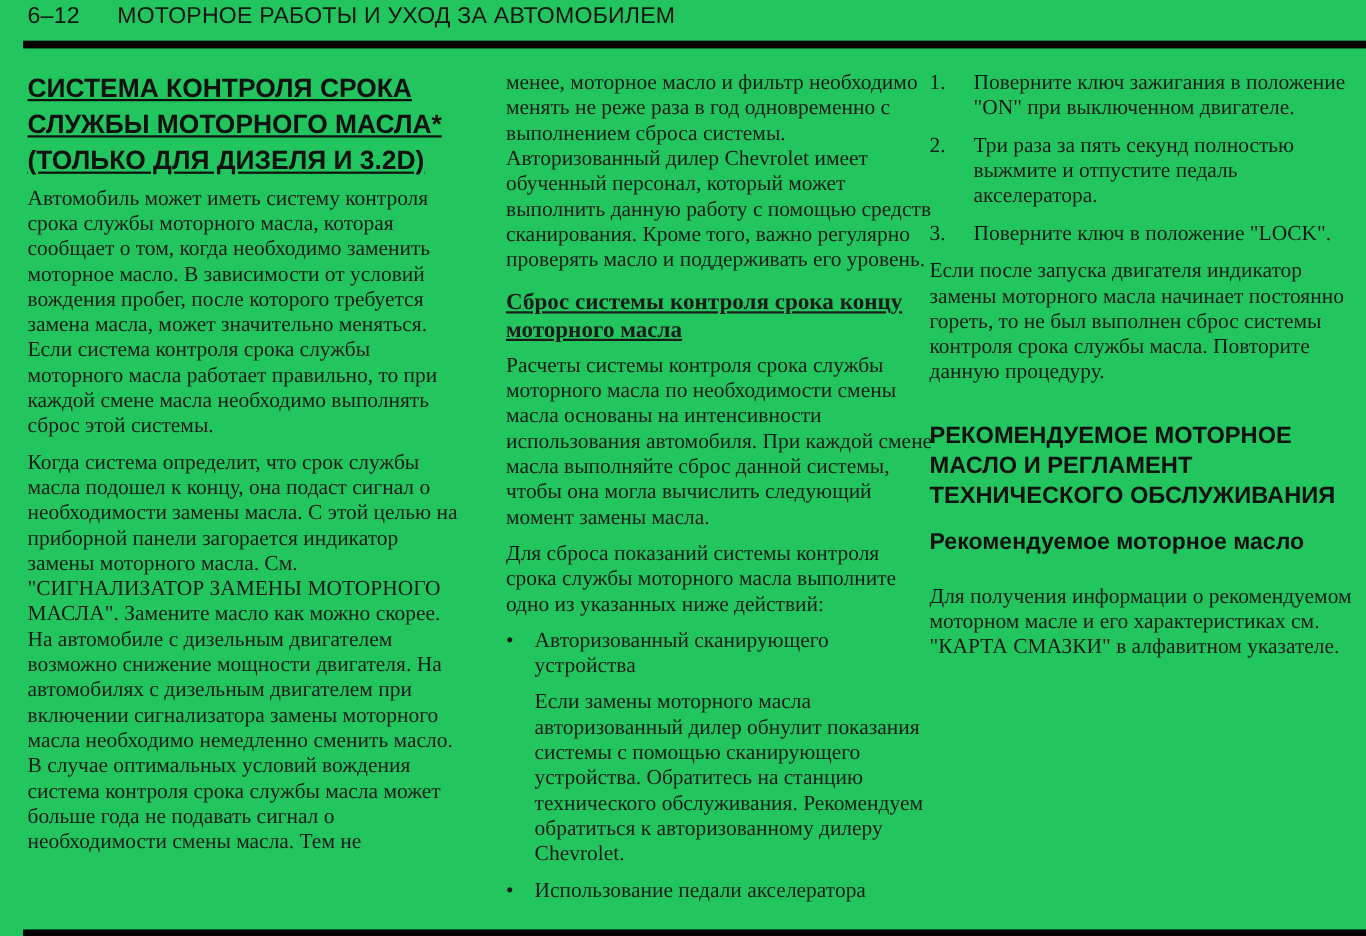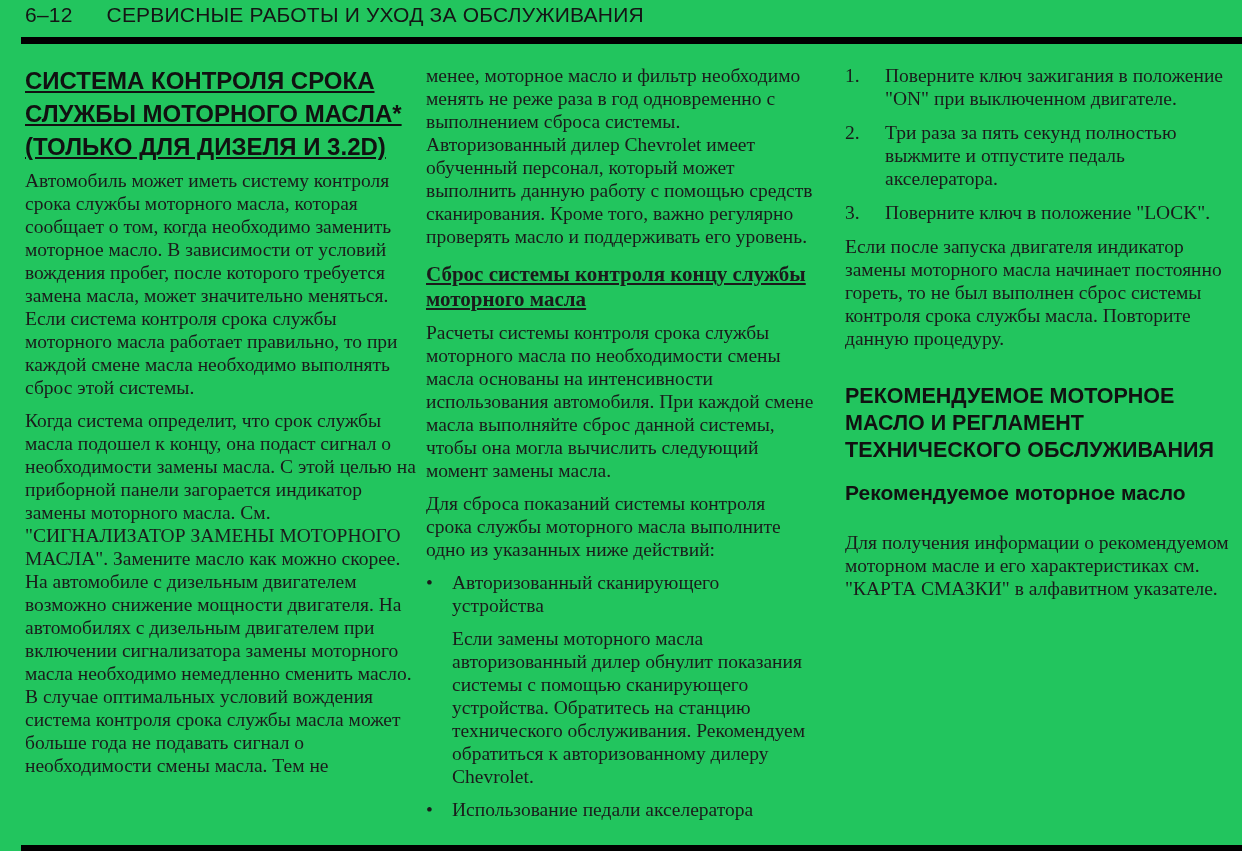--- a/index.html
+++ b/index.html
@@ -34,21 +34,21 @@
   }
   .footer-rule {
     position: absolute;
     bottom: 0; left: 21px; right: 0;
     height: 6px;
     background: #000;
   }
   
   .col { position: absolute; top: 64px; }
   .col-1 { left: 25px;  width: 398px; }
-  .col-2 { left: 426px; width: 390px; }
+  .col-2 { left: 460px; width: 390px; }
   .col-3 { left: 845px; width: 392px; }
 
   .body-text {
     font-size: 19.5px;
     line-height: 23px;
     text-align: left;
   }
   p.body-text { margin-bottom: 10px; }
 
   
@@ -134,33 +134,33 @@
     color: #111;
   }
 </style>
 </head>
 <body>
 
 <div class="page">
 
   <div class="header-row">
     <span>6–12</span>
-    <span>СЕРВИСНЫЕ РАБОТЫ И УХОД ЗА ОБСЛУЖИВАНИЯ</span>
+    <span>МОТОРНОЕ РАБОТЫ И УХОД ЗА АВТОМОБИЛЕМ</span>
   </div>
   <div class="header-rule"></div>
 
   <div class="col col-1">
     <div class="h1-heading">СИСТЕМА КОНТРОЛЯ СРОКА СЛУЖБЫ МОТОРНОГО МАСЛА* (ТОЛЬКО ДЛЯ ДИЗЕЛЯ И 3.2D)</div>
     <p class="body-text">Автомобиль может иметь систему контроля срока службы моторного масла, которая сообщает о том, когда необходимо заменить моторное масло. В зависимости от условий вождения пробег, после которого требуется замена масла, может значительно меняться. Если система контроля срока службы моторного масла работает правильно, то при каждой смене масла необходимо выполнять сброс этой системы.</p>
     <p class="body-text">Когда система определит, что срок службы масла подошел к концу, она подаст сигнал о необходимости замены масла. С этой целью на приборной панели загорается индикатор замены моторного масла. См. "СИГНАЛИЗАТОР ЗАМЕНЫ МОТОРНОГО МАСЛА". Замените масло как можно скорее. На автомобиле с дизельным двигателем возможно снижение мощности двигателя. На автомобилях с дизельным двигателем при включении сигнализатора замены моторного масла необходимо немедленно сменить масло. В случае оптимальных условий вождения система контроля срока службы масла может больше года не подавать сигнал о необходимости смены масла. Тем не</p>
   </div>
 
   <div class="col col-2">
     <p class="body-text">менее, моторное масло и фильтр необходимо менять не реже раза в год одновременно с выполнением сброса системы. Авторизованный дилер Chevrolet имеет обученный персонал, который может выполнить данную работу с помощью средств сканирования. Кроме того, важно регулярно проверять масло и поддерживать его уровень.</p>
-    <div class="sub-underlined">Сброс системы контроля концу службы моторного масла</div>
+    <div class="sub-underlined">Сброс системы контроля срока концу моторного масла</div>
     <p class="body-text">Расчеты системы контроля срока службы моторного масла по необходимости смены масла основаны на интенсивности использования автомобиля. При каждой смене масла выполняйте сброс данной системы, чтобы она могла вычислить следующий момент замены масла.</p>
     <p class="body-text">Для сброса показаний системы контроля срока службы моторного масла выполните одно из указанных ниже действий:</p>
 
     <div class="bullet-item">
       <span class="bullet-marker">•</span>
       <div class="bullet-content">
         <div class="body-text">Авторизованный сканирующего устройства</div>
         <div class="body-text bullet-detail">Если замены моторного масла авторизованный дилер обнулит показания системы с помощью сканирующего устройства. Обратитесь на станцию технического обслуживания. Рекомендуем обратиться к авторизованному дилеру Chevrolet.</div>
       </div>
     </div>

